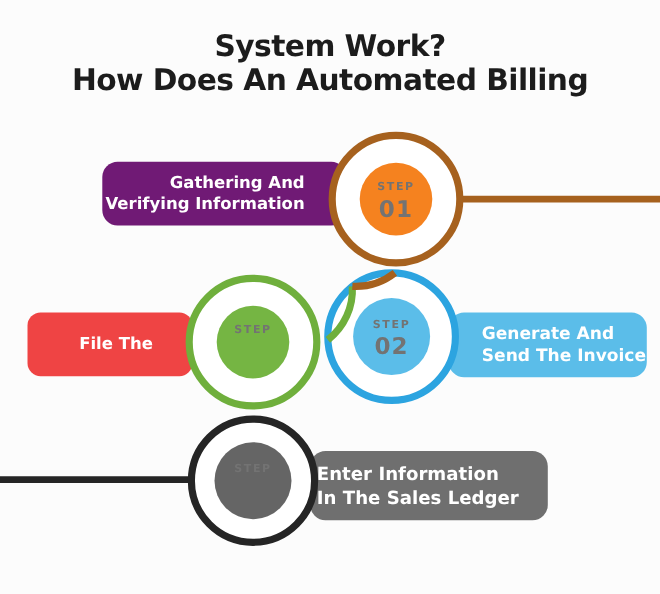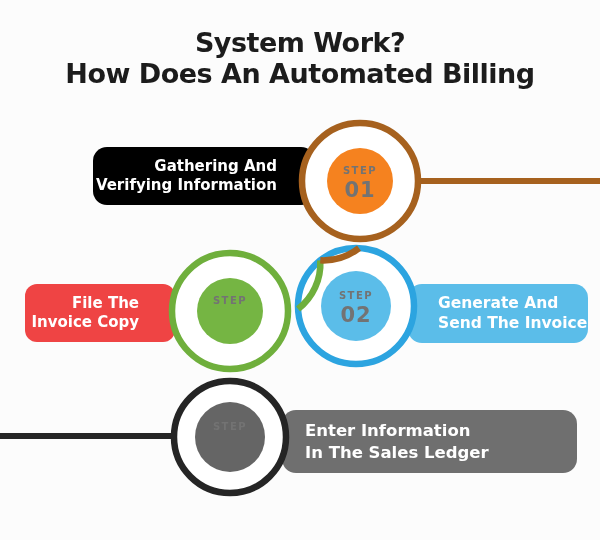--- a/index.html
+++ b/index.html
@@ -23,22 +23,22 @@
     color:#ffffff;font-weight:700;z-index:1;box-sizing:border-box;
   }
   .card div{line-height:1.28;}
 
   .card-1{left:93px;top:147px;width:222px;height:58px;border-radius:14px;
           text-align:right;padding-right:38px;font-size:15px;}
   .card-2{left:408px;top:284px;width:180px;height:59px;border-radius:14px;
           text-align:left;padding-left:30px;font-size:15.5px;}
   .card-3{left:25px;top:284px;width:150px;height:58px;border-radius:12px;
           text-align:right;padding-right:36px;font-size:15px;}
-  .card-4{left:282px;top:410px;width:295px;height:63px;border-radius:14px;
-          text-align:left;padding-left:23px;font-size:16.5px;}
+  .card-4{left:282px;top:410px;width:216px;height:63px;border-radius:14px;
+          text-align:left;padding-left:6px;font-size:16.5px;}
 
   svg.art{position:absolute;left:0;top:0;z-index:2;}
 
   .badge{
     position:absolute;width:90px;text-align:center;color:#737373;z-index:3;
     font-weight:700;line-height:1;
   }
   .badge .w{font-size:10px;letter-spacing:1.5px;display:block;margin-bottom:4px;}
   .badge .n{font-size:21px;letter-spacing:1px;display:block;}
   .badge-1{left:315px;top:166px;}
@@ -49,31 +49,30 @@
 </head>
 <body>
 
 <div class="stage">
 
   <div class="title" style="color: rgb(28, 28, 28);">
     <div>System Work?</div>
     <div>How Does An Automated Billing</div>
   </div>
 
-  <div class="card card-1" style="background: #000000;">
+  <div class="card card-1" style="background: #701a75;">
     <div>Gathering And</div>
     <div>Verifying Information</div>
   </div>
   <div class="card card-2" style="background: rgb(91, 189, 233);">
     <div>Generate And</div>
     <div>Send The Invoice</div>
   </div>
   <div class="card card-3" style="background: #ef4444;">
     <div>File The</div>
-    <div>Invoice Copy</div>
   </div>
   <div class="card card-4" style="background: rgb(111, 111, 111);">
     <div>Enter Information</div>
     <div>In The Sales Ledger</div>
   </div>
 
   <svg class="art" width="600" height="540" viewBox="0 0 600 540">
 
     <line x1="414" y1="181" x2="600" y2="181" stroke-width="6" stroke="#A6611E"></line>
     <line x1="0" y1="436" x2="178" y2="436" stroke-width="6" stroke="#252525"></line>

